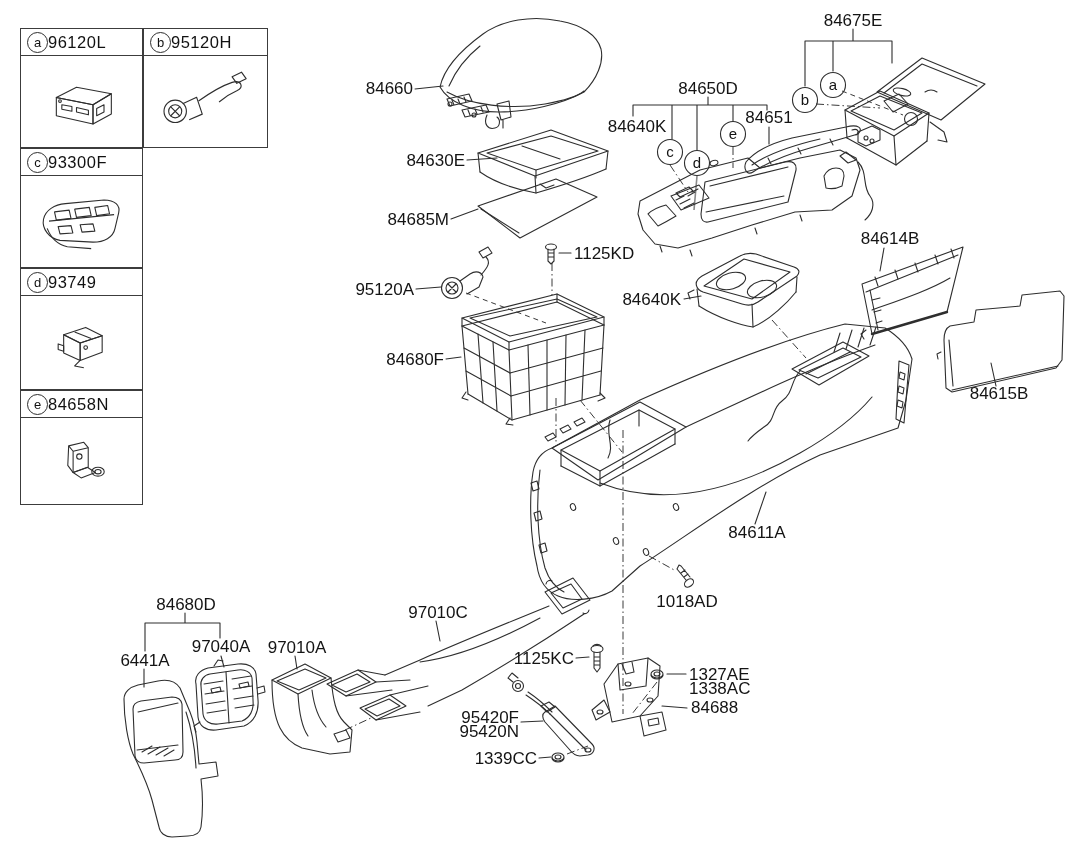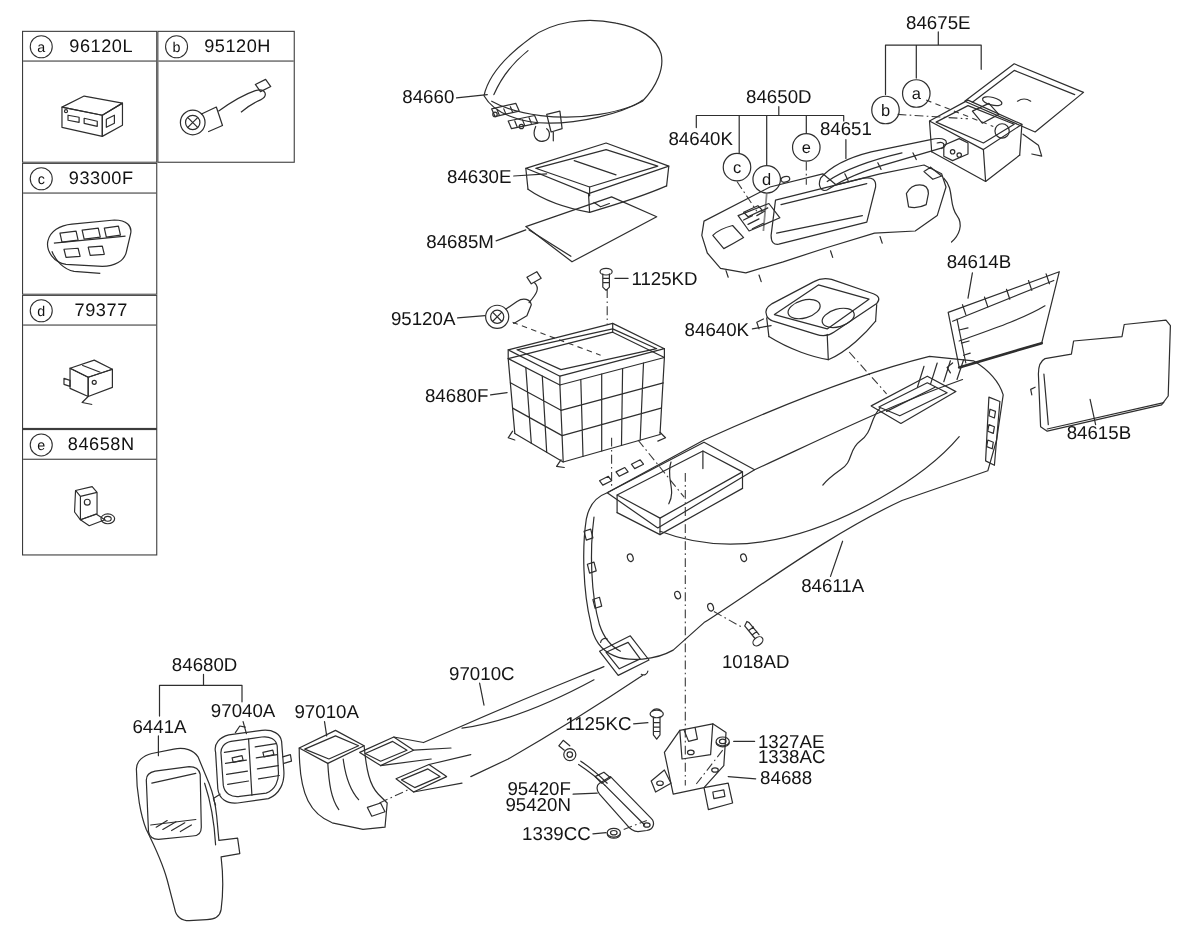--- a/index.html
+++ b/index.html
@@ -14,21 +14,21 @@
   svg text{font-family:"Liberation Sans", sans-serif;font-size:17px;fill:#141414;}
   svg text.callout{font-size:15px;}
   
   .legend{position:absolute;left:20px;top:28px;}
   .cell{position:absolute;border:1.3px solid #3c3c3c;background:#fff;box-sizing:border-box;}
   .cell .hdr{display:flex;align-items:center;height:27px;border-bottom:1.3px solid #3c3c3c;
              padding:0 6px;box-sizing:border-box;}
   .cell .hdr .circ{width:19px;height:19px;border:1.4px solid #2e2e2e;border-radius:50%;
                    display:flex;align-items:center;justify-content:center;
                    font-size:13px;flex:0 0 auto;}
-  .cell .hdr .pn{flex:1;text-align:center;font-size:16.5px;letter-spacing:0.5px;}
+  .cell .hdr .pn{flex:1;text-align:left;font-size:16.5px;letter-spacing:0.5px;}
   .cell .art{display:flex;align-items:center;justify-content:center;
              height:calc(100% - 27px);}
   .cell svg{position:static;}
 </style>
 </head>
 <body>
 
 <div id="page">
 
   <svg width="1080" height="848" viewBox="0 0 1080 848">
@@ -474,21 +474,21 @@
             <path d="M34,50 l14,-1 l2,8 l-14,1 Z M58,48 l14,-1 l2,8 l-14,1 Z"></path>
             <path d="M22,52 C26,62 34,70 44,72 L70,74"></path>
           </g>
         </svg>
       </div>
     </div>
 
     <div class="cell" style="left:0;top:240px;width:123px;height:122px;">
       <div class="hdr">
         <span class="circ">d</span>
-        <span class="pn">79377</span>
+        <span class="pn">93749</span>
       </div>
       <div class="art">
         <svg width="110" height="86" viewBox="0 0 120 90">
           <g fill="none" stroke="#2e2e2e" stroke-width="1.2" stroke-linejoin="round">
             <path d="M40,36 L64,28 L82,37 L58,45 Z"></path>
             <path d="M40,36 L58,45 L58,64 L40,56 Z"></path>
             <path d="M58,45 L82,37 L82,55 L58,64 Z"></path>
             <path d="M52,33 L70,40"></path>
             <path d="M34,46 l6,2 l0,6 l-6,-2 Z"></path>
             <circle cx="64" cy="50" r="2"></circle>

